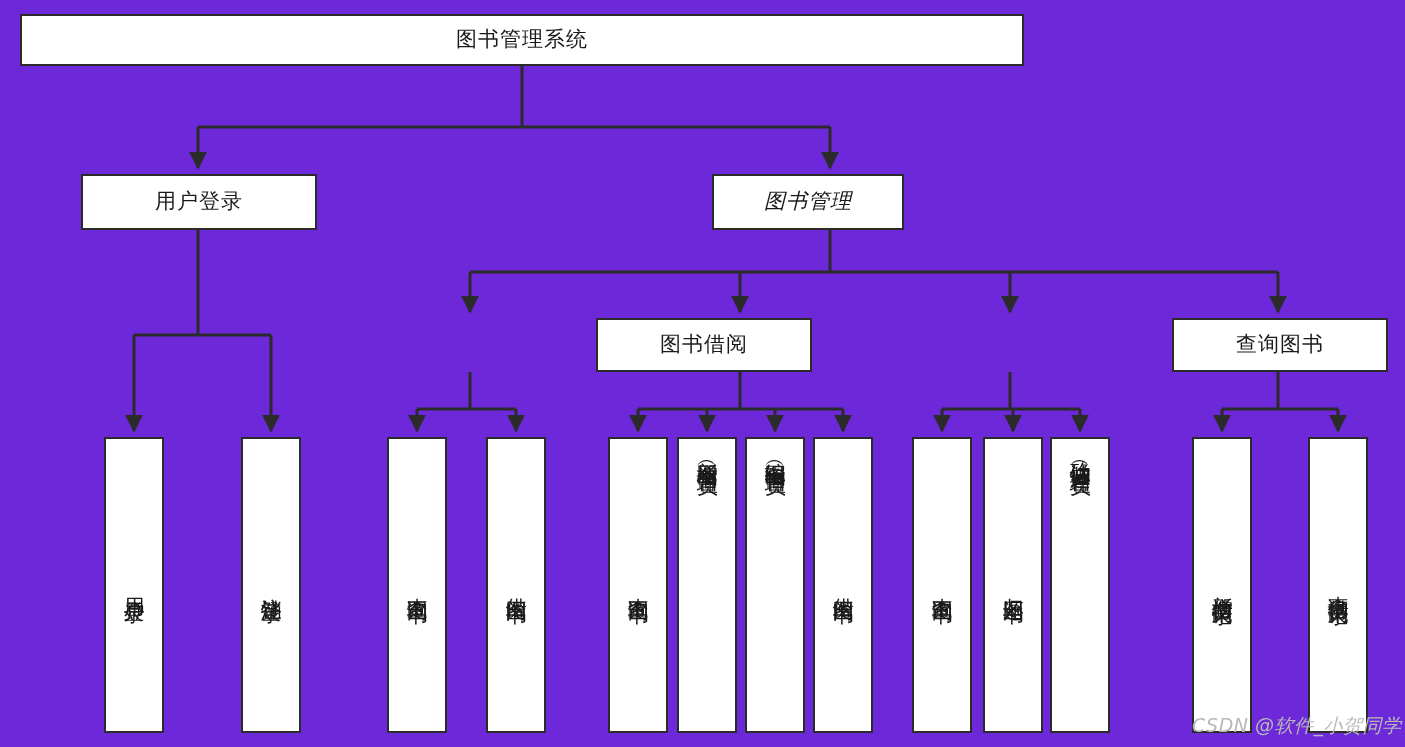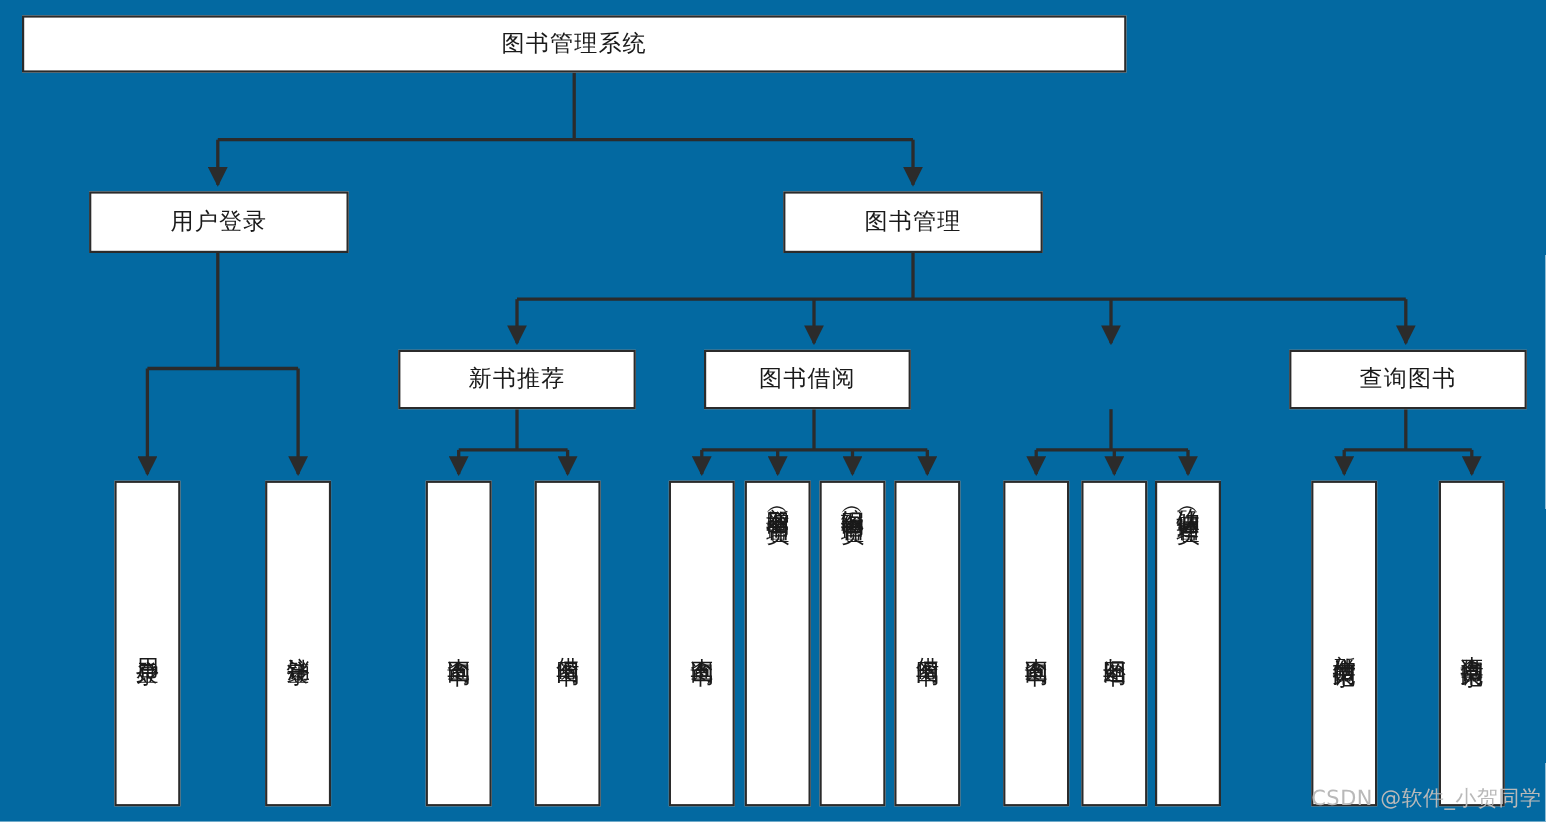--- a/index.html
+++ b/index.html
@@ -8,21 +8,21 @@
     padding: 0;
     background: #ffffff;
   }
   body {
     font-family: "DejaVu Sans", "Liberation Sans", sans-serif;
   }
   #canvas {
     position: relative;
     width: 1405px;
     height: 747px;
-    background: #0369a1;
+    background: #6d28d9;
     overflow: hidden;
   }
   #edges {
     position: absolute;
     left: 0;
     top: 0;
     width: 1405px;
     height: 747px;
     pointer-events: none;
   }
@@ -52,20 +52,21 @@
   }
   .node.v.top {
     justify-content: flex-start;
   }
   .watermark {
     position: absolute;
     font-size: 19px;
     color: #b9b9b9;
     white-space: nowrap;
     letter-spacing: 0.5px;
+    font-style: italic;
   }
 </style>
 </head>
 <body>
 
 <div id="canvas">
 
   <svg id="edges" viewBox="0 0 1405 747" xmlns="http://www.w3.org/2000/svg">
     <defs>
       <marker id="arrow" viewBox="0 0 10 10" refX="9" refY="5" markerWidth="6" markerHeight="6" orient="auto-start-reverse">
@@ -116,28 +117,25 @@
     </g>
   </svg>
 
   <div class="node h" style="left:20px; top:14px; width:1004px; height:52px;">
     <span>图书管理系统</span>
   </div>
 
   <div class="node h" style="left:81px; top:174px; width:236px; height:56px;">
     <span>用户登录</span>
   </div>
-  <div class="node h" style="left:712px; top:174px; width:236px; height:56px;">
+  <div class="node h" style="left:712px; top:174px; width:192px; height:56px;font-style:italic;">
     <span>图书管理</span>
   </div>
 
-  <div class="node h" style="left:362px; top:318px; width:216px; height:54px;">
-    <span>新书推荐</span>
-  </div>
-  <div class="node h" style="left:640px; top:318px; width:188px; height:54px;">
+  <div class="node h" style="left:596px; top:318px; width:216px; height:54px;">
     <span>图书借阅</span>
   </div>
   <div class="node h" style="left:1172px; top:318px; width:216px; height:54px;">
     <span>查询图书</span>
   </div>
 
   <div class="node v" style="left:104px; top:437px; width:60px; height:296px;">
     <span>用户登录</span>
   </div>
   <div class="node v" style="left:241px; top:437px; width:60px; height:296px;">

